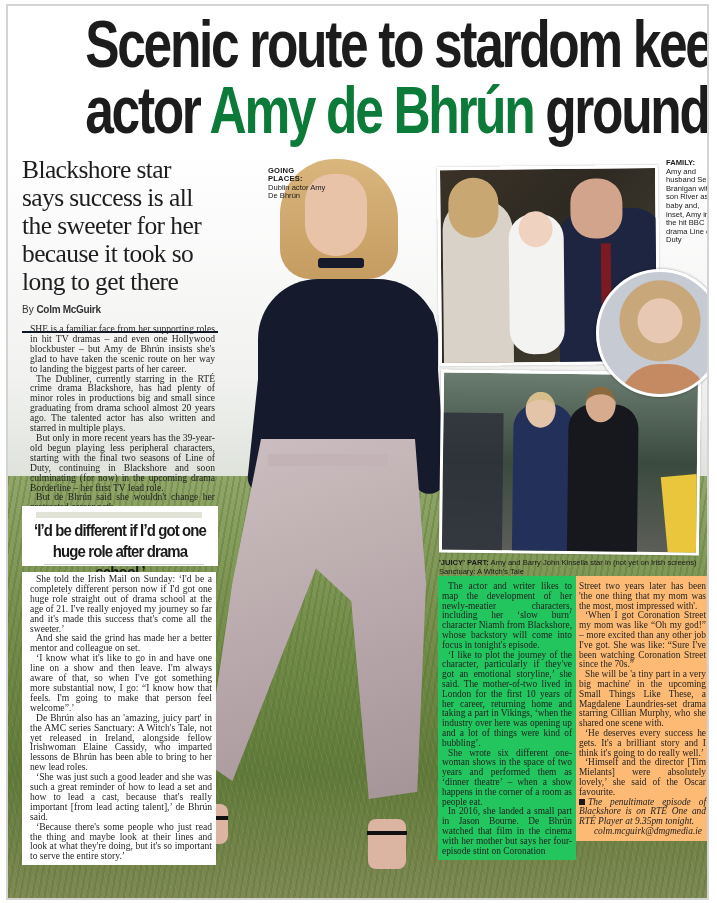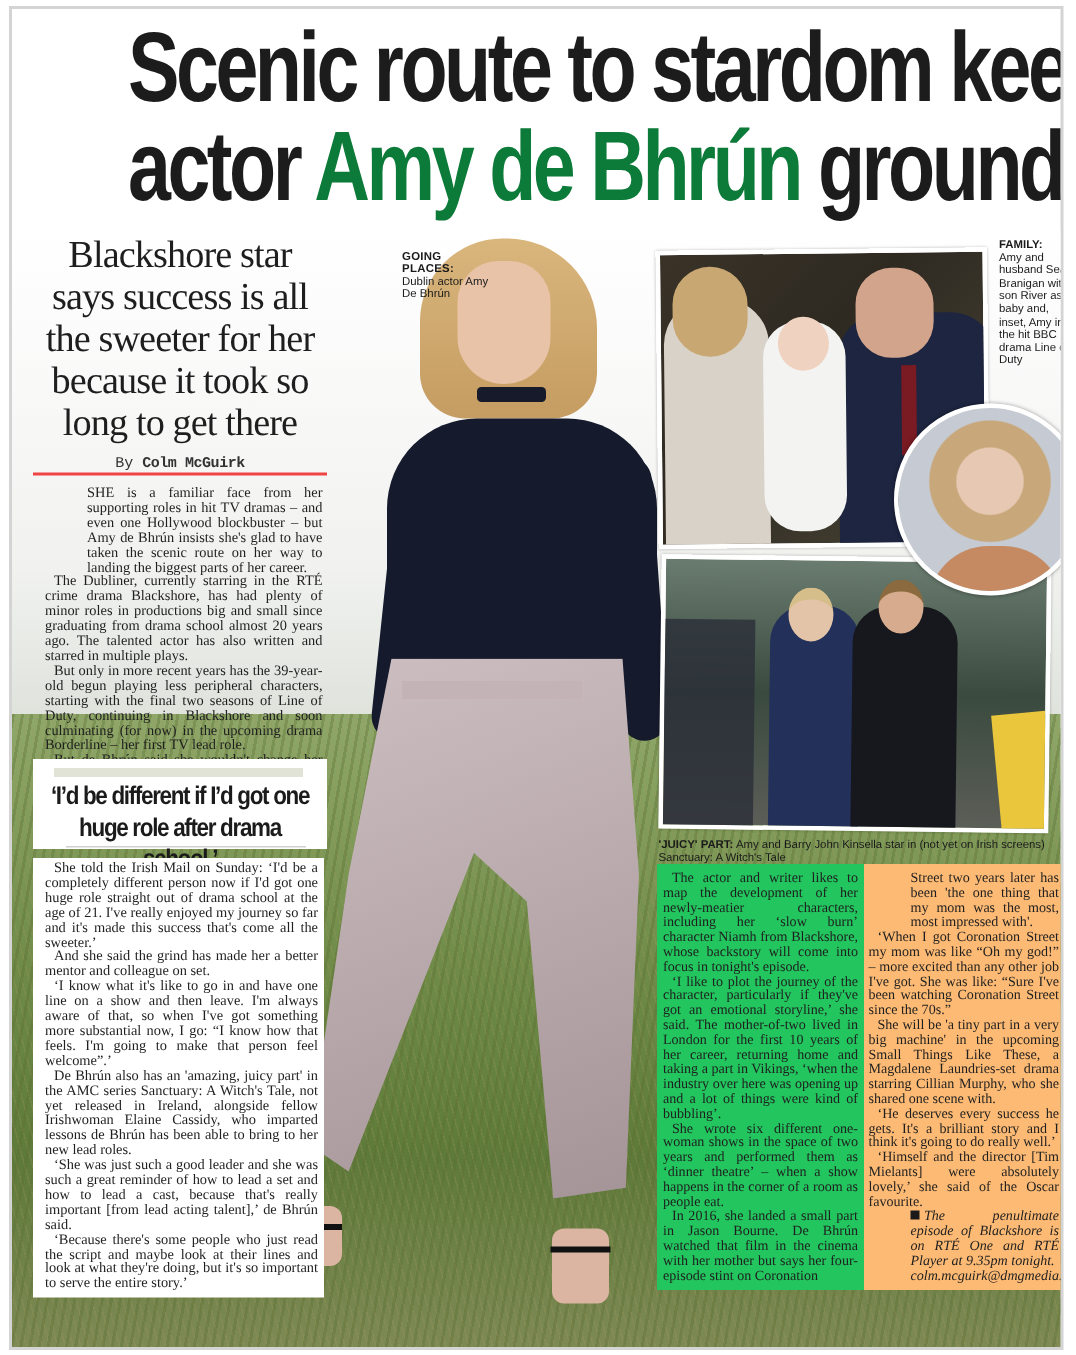--- a/index.html
+++ b/index.html
@@ -31,37 +31,37 @@
       repeating-linear-gradient(100deg, rgba(90,110,50,0.35) 0 2px, transparent 2px 6px),
       repeating-linear-gradient(75deg, rgba(160,150,90,0.25) 0 1px, transparent 1px 5px),
       linear-gradient(180deg, #8fa86a 0%, #6f8b47 40%, #5e7a3a 70%, #7f8a55 100%);
   }
   .sky {
     position: absolute; left: 0; top: 148px; width: 703px; height: 322px;
     background: linear-gradient(180deg, #ffffff 0%, #f1f2f0 70%, #dfe3dc 100%);
   }
 
   
-  .left-col { position: absolute; left: 14px; top: 150px; width: 196px; text-align: center; }
+  .left-col { position: absolute; left: 14px; top: 150px; width: 196px; }
   .standfirst {
     font-family: "Liberation Serif", serif; font-size: 25.5px; line-height: 28px;
     color: #1e1e1e; letter-spacing: -0.6px;
   }
   .byline {
-    margin-top: 8px; font-family: Liberation Mono, monospace; font-size: 10px;
-    color: #333; padding-bottom: 0; border-bottom: 2px solid #ef4444;
+    margin-top: 8px; font-family: Liberation Sans, sans-serif; font-size: 10px;
+    color: #333; padding-bottom: 16px; border-bottom: 2px solid #0f172a;
   }
   .byline b { font-weight: 700; letter-spacing: -0.3px; }
 
   .body-text {
     font-family: "Liberation Serif", serif; font-size: 9.6px; line-height: 9.9px;
     text-align: justify; color: #1f1f1f;
   }
   .body-text p { text-indent: 6px; }
-  .body-text p.first { text-indent: 0; margin-left: 28px; }
+  .body-text p.first { text-indent: 0; }
 
   .left-body { position: absolute; left: 22px; top: 318px; width: 185px; }
 
   .pullquote-box {
     position: absolute; left: 14px; top: 500px; width: 196px; height: 60px;
     background: #ffffff;
   }
   .pullquote-bar { position: absolute; left: 14px; top: 6px; width: 166px; height: 6px; background: #e0e3d6; }
   .pullquote {
     position: absolute; left: 0; top: 14px; width: 196px; text-align: center;
@@ -222,21 +222,21 @@
     <div class="pullquote">‘I’d be different if I’d got one huge role after drama school.’</div>
     <div class="pullquote-rule"></div>
   </div>
 
   <div class="left-body2 body-text">
     <p>She told the Irish Mail on Sunday: ‘I'd be a completely different person now if I'd got one huge role straight out of drama school at the age of 21. I've really enjoyed my journey so far and it's made this success that's come all the sweeter.’</p>
     <p>And she said the grind has made her a better mentor and colleague on set.</p>
     <p>‘I know what it's like to go in and have one line on a show and then leave. I'm always aware of that, so when I've got something more substantial now, I go: “I know how that feels. I'm going to make that person feel welcome”.’</p>
     <p>De Bhrún also has an 'amazing, juicy part' in the AMC series Sanctuary: A Witch's Tale, not yet released in Ireland, alongside fellow Irishwoman Elaine Cassidy, who imparted lessons de Bhrún has been able to bring to her new lead roles.</p>
     <p>‘She was just such a good leader and she was such a great reminder of how to lead a set and how to lead a cast, because that's really important [from lead acting talent],’ de Bhrún said.</p>
-    <p>‘Because there's some people who just read the script and maybe look at their lines and look at what they're doing, but it's so important to serve the entire story.’</p>
+    <p>‘Because there's some people who just read the thing and maybe look at their lines and look at what they're doing, but it's so important to serve the entire story.’</p>
   </div>
 
   <div class="photo-family">
     <div class="pf-woman"></div>
     <div class="pf-woman-hair"></div>
     <div class="pf-man"></div>
     <div class="pf-man-face"></div>
     <div class="pf-tie"></div>
     <div class="pf-baby"></div>
     <div class="pf-baby-face"></div>

